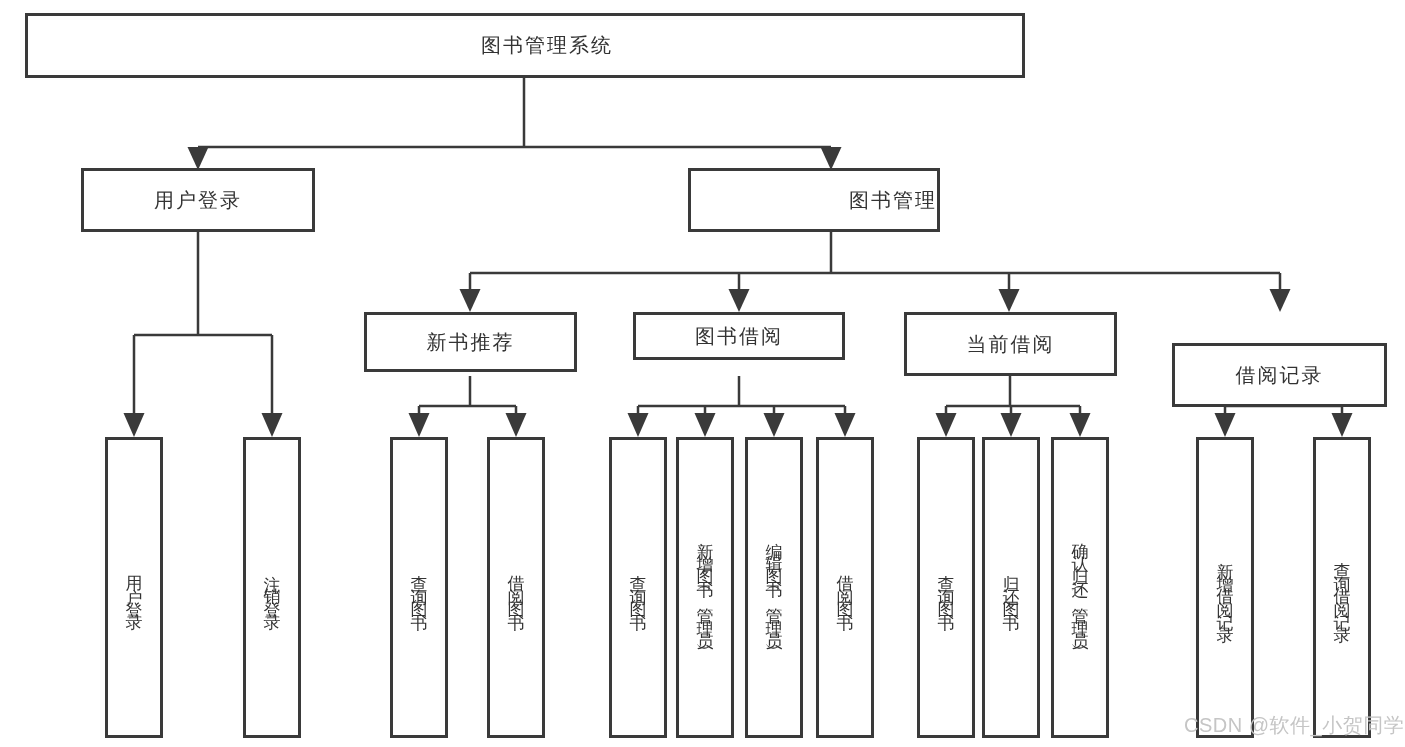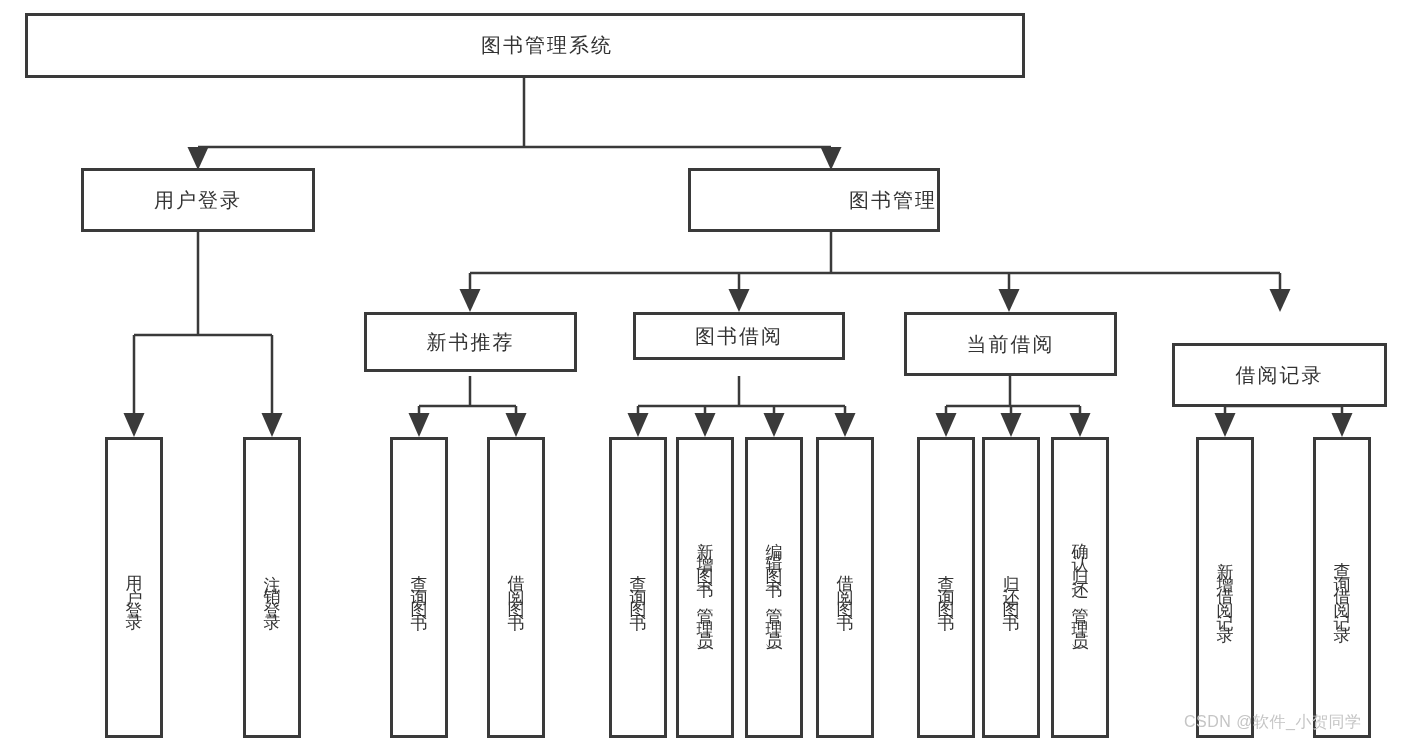--- a/index.html
+++ b/index.html
@@ -44,21 +44,21 @@
     writing-mode: vertical-lr;
     text-orientation: mixed;
     letter-spacing: 13px;
     line-height: 1;
     white-space: nowrap;
   }
   .watermark {
     position: absolute;
     left: 1184px;
     top: 712px;
-    font-size: 16px;
+    font-size: 20px;
     letter-spacing: 0.5px;
     color: #c5c5c5;
     z-index: 5;
     white-space: nowrap;
   }
 </style>
 </head>
 <body>
 
 <div id="stage">

